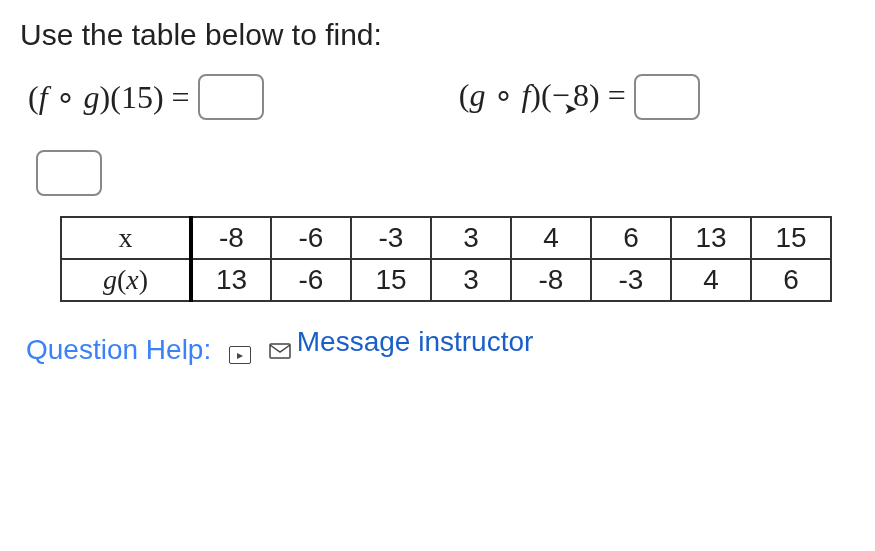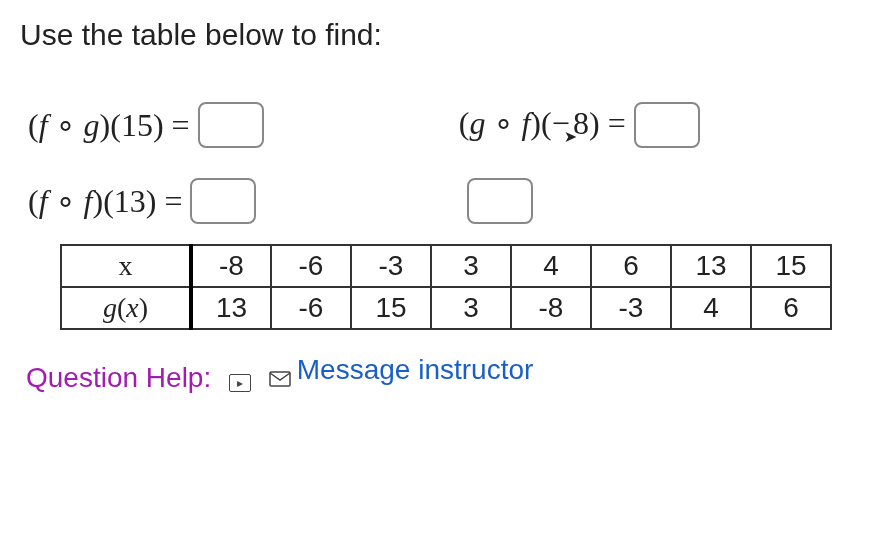--- a/index.html
+++ b/index.html
@@ -7,21 +7,21 @@
       font-family: Arial, Helvetica, sans-serif;
       margin: 0;
       padding: 18px 20px;
       width: 875px;
       height: 551px;
       color: #222;
       font-size: 26px;
     }
     .prompt {
       font-size: 30px;
-      margin-bottom: 50px;
+      margin-bottom: 22px;
     }
     .equations {
       display: grid;
       grid-template-columns: auto auto;
       column-gap: 40px;
       row-gap: 30px;
       margin-bottom: 20px;
       padding-left: 8px;
     }
     .eqn {
@@ -56,21 +56,21 @@
       width: 130px;
       border-right: 4px solid #000;
       font-family: "Times New Roman", serif;
     }
     table.data td { width: 80px; }
     .rowhdr-fn { font-style: italic; }
     .help {
       font-size: 28px;
       padding-left: 6px;
     }
-    .help-label { color: #a21caf; }
+    .help-label { color: #3b82f6; }
     .link {
       color: #1a5fc7;
       margin-left: 10px;
       cursor: pointer;
       display: inline-flex;
       align-items: center;
       gap: 6px;
     }
     .icon-box {
       width: 22px;
@@ -99,24 +99,20 @@
 
 <div class="prompt">Use the table below to find:</div>
 
 <div class="equations">
   <div class="eqn">
     <span>(<span class="fn">f</span> ∘ <span class="fn">g</span>)(15) =</span>
     <input class="input-box" value="" style="">
   </div>
   <div class="eqn">
     <span>(<span class="fn">g</span> ∘ <span class="fn">f</span>)(−<span class="cursor">➤</span>8) =</span>
-    <input class="input-box" value="" style="">
-  </div>
-  <div class="eqn">
-    <span>(<span class="fn">f</span> ∘ <span class="fn">f</span>)(13) =</span>
     <input class="input-box" value="" style="">
   </div>
   <div class="eqn">
     <input class="input-box" value="" style="">
   </div>
 </div>
 
 <table class="data">
   <tbody>
       <tr>

